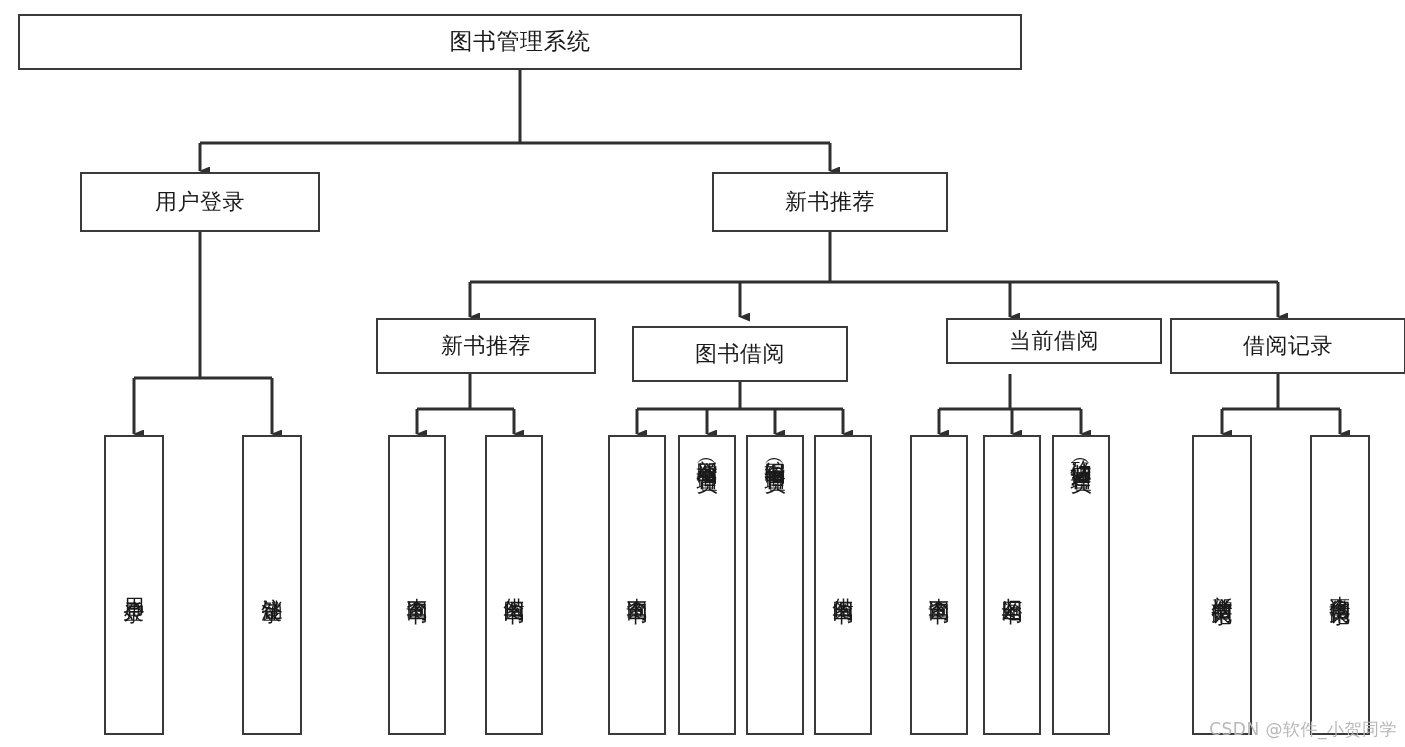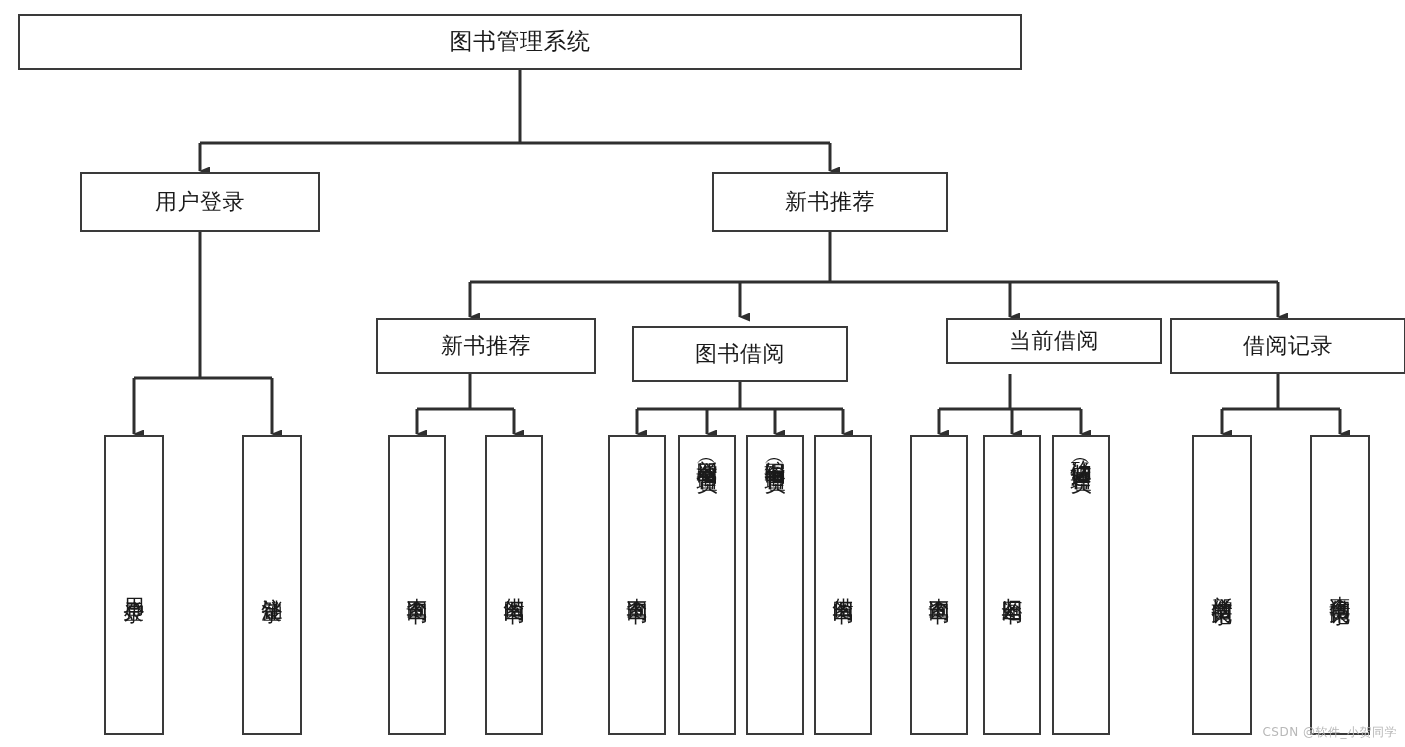--- a/index.html
+++ b/index.html
@@ -65,21 +65,21 @@
     white-space: nowrap;
   }
   .v-node.centered {
     align-items: center;
     padding-top: 0;
   }
   #watermark {
     position: absolute;
     right: 8px;
     bottom: 6px;
-    font-size: 12px;
+    font-size: 17px;
     color: #b8b8b8;
     z-index: 5;
     white-space: nowrap;
     letter-spacing: 0.5px;
   }
 </style>
 </head>
 <body>
 
 <div id="diagram-root">

